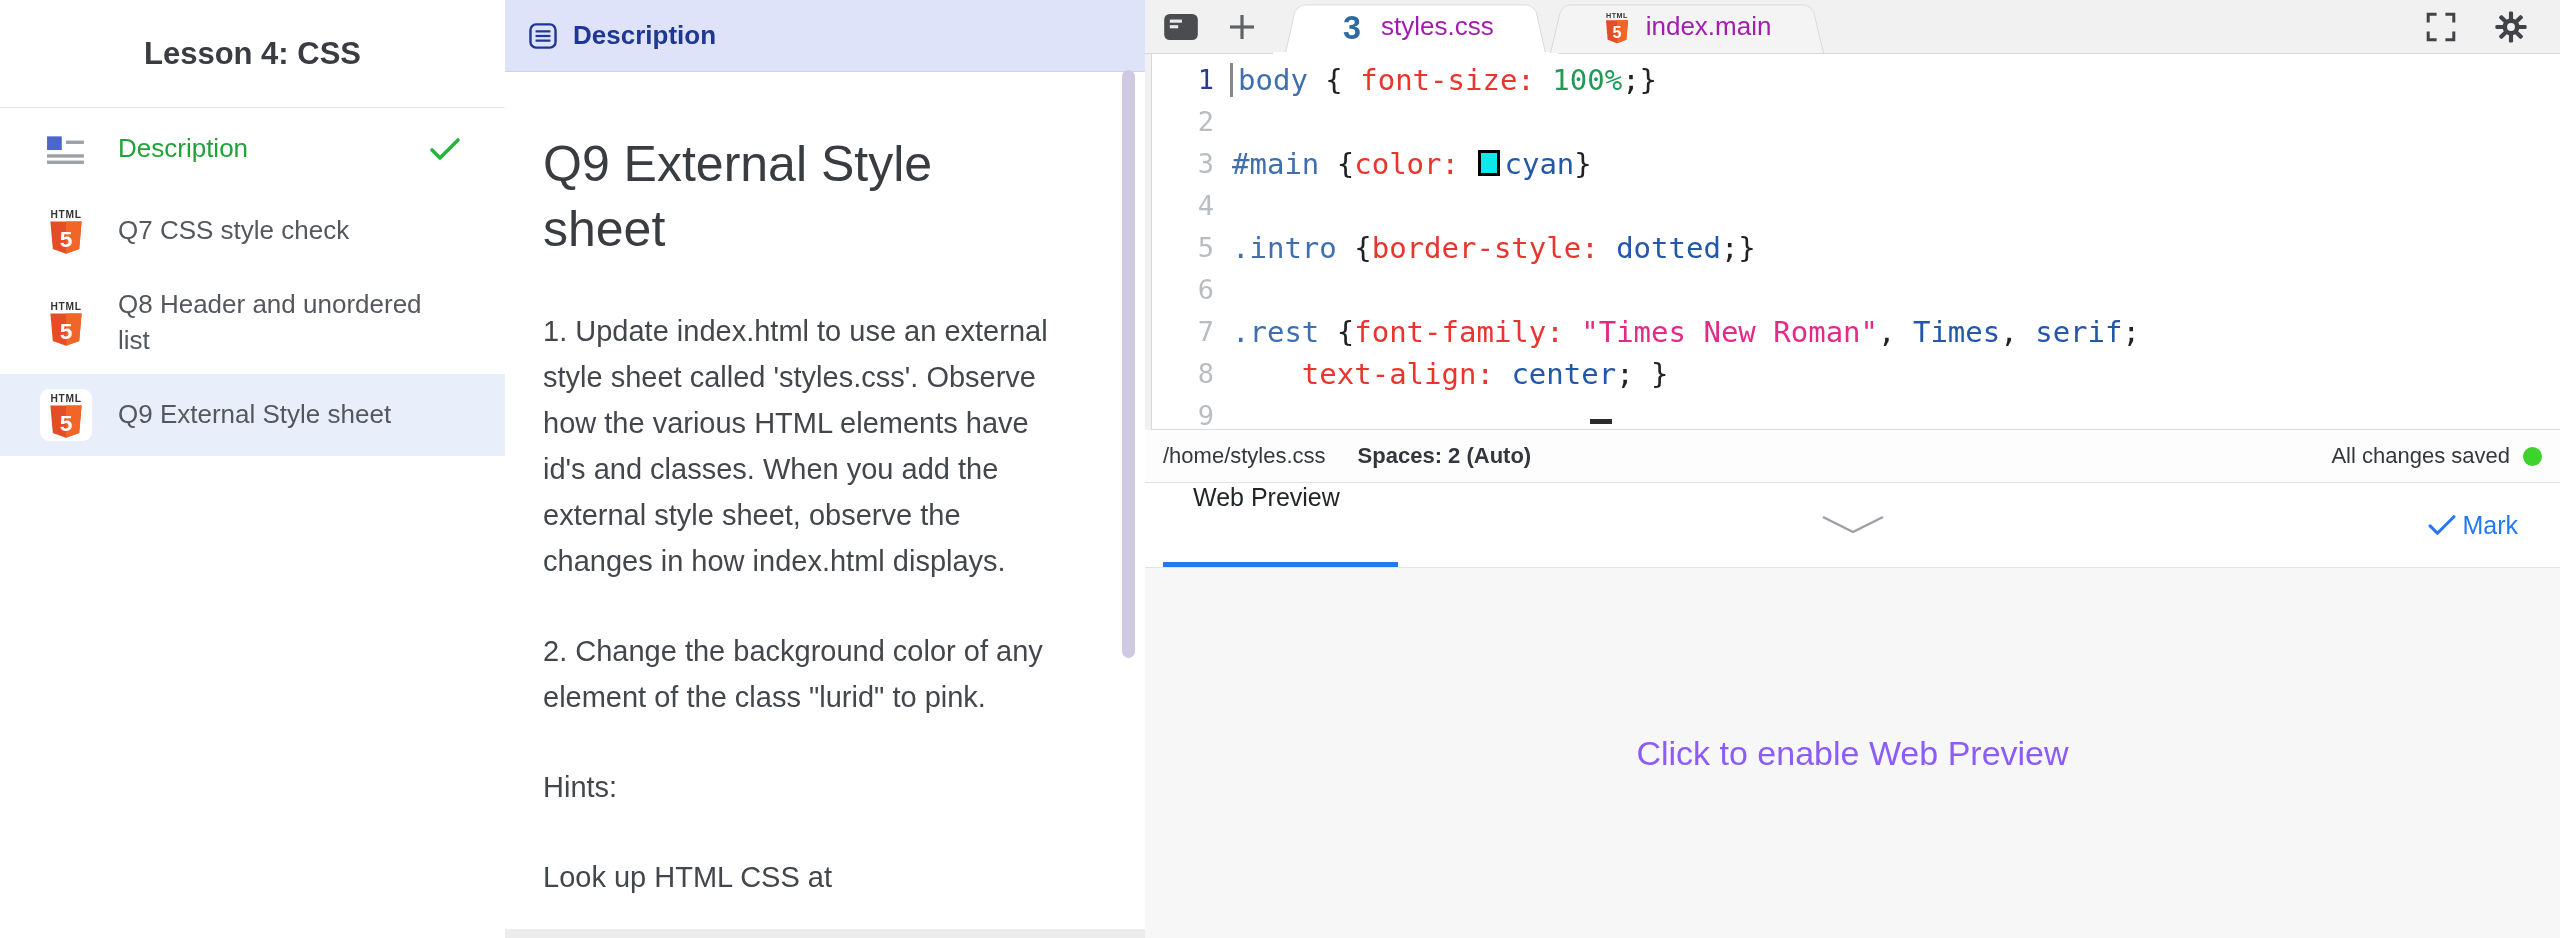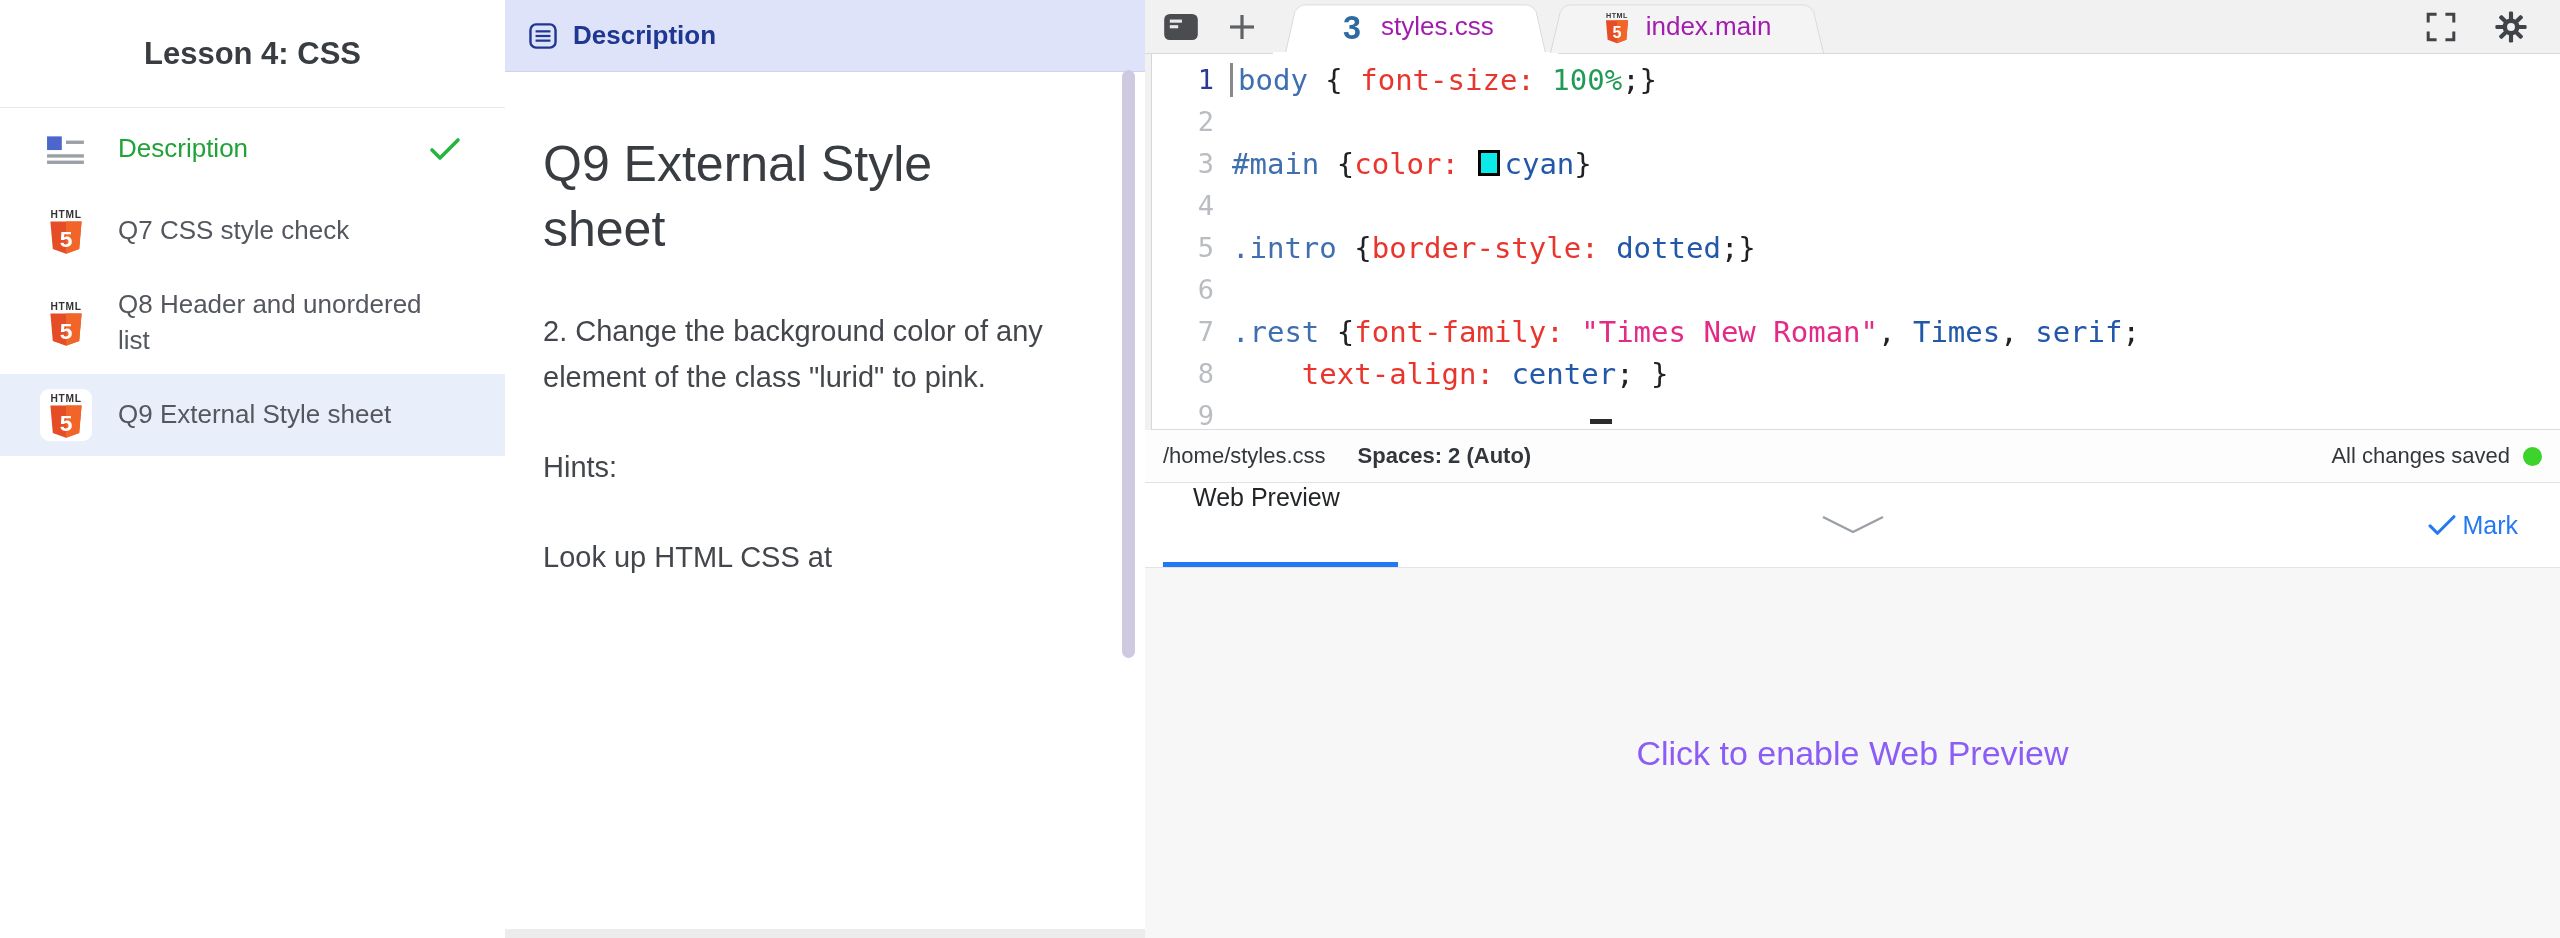--- a/index.html
+++ b/index.html
@@ -169,20 +169,21 @@
           <line x1="7" y1="9" x2="23" y2="9" stroke="#1e3793" stroke-width="2.4"></line>
           <line x1="7" y1="14" x2="23" y2="14" stroke="#1e3793" stroke-width="2.4"></line>
           <line x1="7" y1="19" x2="23" y2="19" stroke="#1e3793" stroke-width="2.4"></line>
         </svg>
       </span>
       <span class="desc-header-label" data-name="description-header-label">Description</span>
     </header>
     <div class="desc-body" data-name="description-body">
       <h2 class="desc-title" data-name="task-title">Q9 External Style sheet</h2>
       <div id="desc-paragraphs" data-name="task-instructions">
+          <p data-name="description-paragraph">1. Update index.html to use an external style sheet called 'styles.css'. Observe how the various HTML elements have id's and classes. When you add the external style sheet, observe the changes in how index.html displays.</p>
           <p data-name="description-paragraph">2. Change the background color of any element of the class "lurid" to pink.</p>
           <p data-name="description-paragraph">Hints:</p>
           <p data-name="description-paragraph">Look up HTML CSS at</p>
         </div>
     </div>
     <div class="desc-scrollbar" data-name="description-scrollbar"></div>
     <div class="desc-bottom-bar" data-name="description-hscrollbar-track"></div>
   </section>
 
   <section class="editor" data-name="editor-panel">

